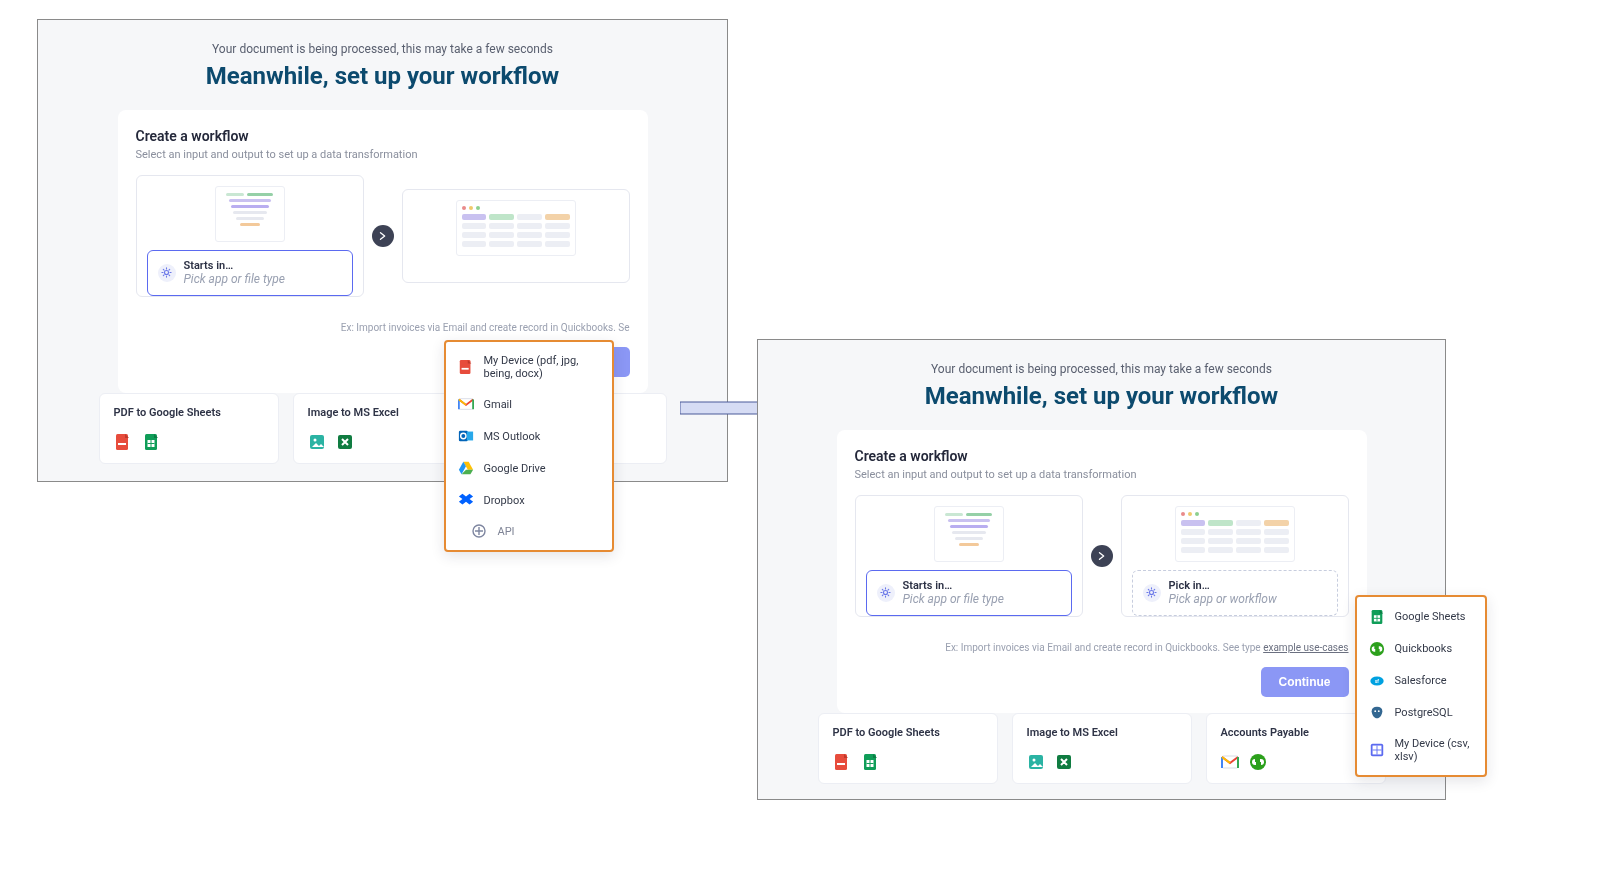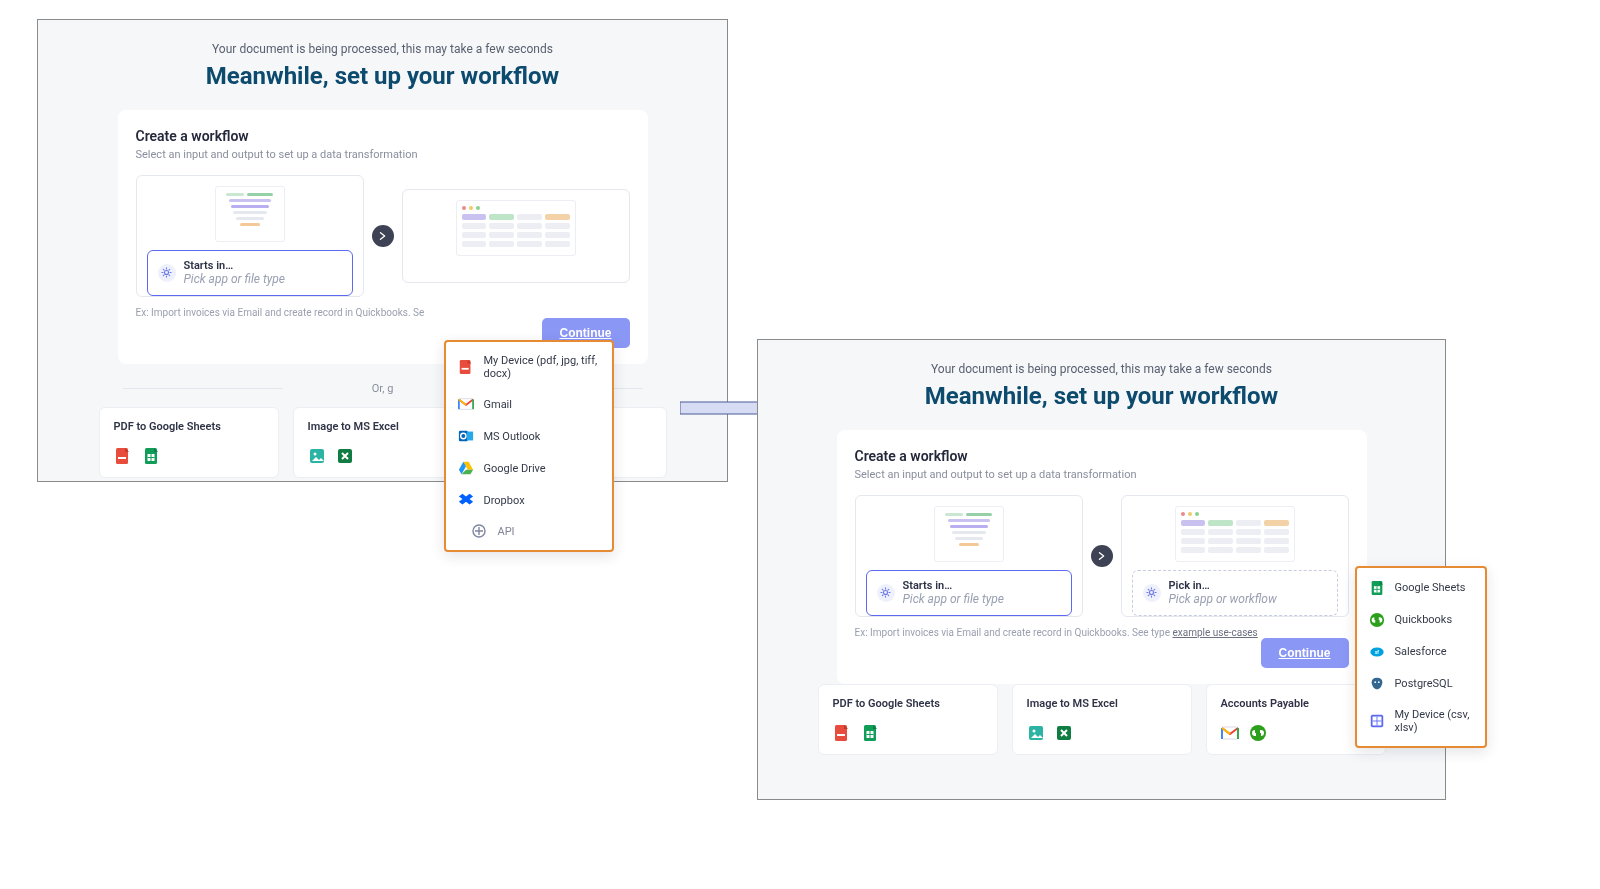--- a/index.html
+++ b/index.html
@@ -75,27 +75,27 @@
   .sel-label { font-size:11px; font-weight:600; color:#2b3044;}
   .sel-sub { font-size:12px; color:#99a0b1;font-style:italic;}
 
   .arrow-circle {
     width:22px;height:22px;border-radius:50%;background:#3d4255;color:#fff;
     display:flex;align-items:center;justify-content:center;flex:0 0 22px;
     position: relative; z-index:1;
   }
   .arrow-circle svg{width:10px;height:10px;}
 
-  .example-line { font-size:10px; color:#9aa0b0; margin-top:10px;}
+  .example-line { font-size:10px; color:#9aa0b0; margin-top:25px;text-align:right;}
   .example-line .more{ color:#6b7080; text-decoration: underline; cursor:pointer;}
 
   .continue-btn {
-    float:right; margin-bottom:6px;
+    float:right; margin-top:14px; margin-bottom:6px;
     background:#8b97f5; color:#fff; border:none; border-radius:5px;
-    padding:8px 18px; font-size:12px; font-weight:600; cursor:pointer;text-decoration:underline;
+    padding:8px 18px; font-size:12px; font-weight:600; cursor:pointer;
   }
   .clearfix::after{content:"";display:table;clear:both;}
 
   .or-line { text-align:center; font-size:11px; color:#8a8f9e; margin:18px 0 12px 0; position:relative;}
   .or-line::before, .or-line::after{
     content:""; position:absolute; top:50%; width:160px; height:1px; background:#e4e6ee;
   }
   .or-line::before{ left: calc(50% - 260px);} .or-line::after{ right: calc(50% - 260px);}
 
   .templates { display:flex; gap:14px; justify-content:center; padding:0 40px 18px 40px;}
@@ -278,21 +278,21 @@
 
     <div class="example-line">Ex: Import invoices via Email and create record in Quickbooks. Se</div>
 
     <div class="popover pop-left">
       <div class="opt">
         <span class="ic">
             <svg viewBox="0 0 18 18">
               <use href="#i-pdf"></use>
             </svg>
           </span>
-        <span>My Device (pdf, jpg, tiff, docx)</span>
+        <span>My Device (pdf, jpg, being, docx)</span>
       </div>
       <div class="opt">
         <span class="ic">
             <svg viewBox="0 0 18 18">
               <use href="#i-gmail"></use>
             </svg>
           </span>
         <span>Gmail</span>
       </div>
       <div class="opt">
@@ -327,21 +327,20 @@
           </span>
         <span>API</span>
       </div>
     </div>
 
     <div class="clearfix">
       <button class="continue-btn">Continue</button>
     </div>
   </div>
 
-  <div class="or-line">Or, g</div>
 
   <div class="templates">
     <div class="tmpl">
       <div class="tmpl-title">PDF to Google Sheets</div>
       <div class="tmpl-icons">
         <span class="ic">
             <svg viewBox="0 0 18 18">
               <use href="#i-pdf"></use>
             </svg>
           </span>

